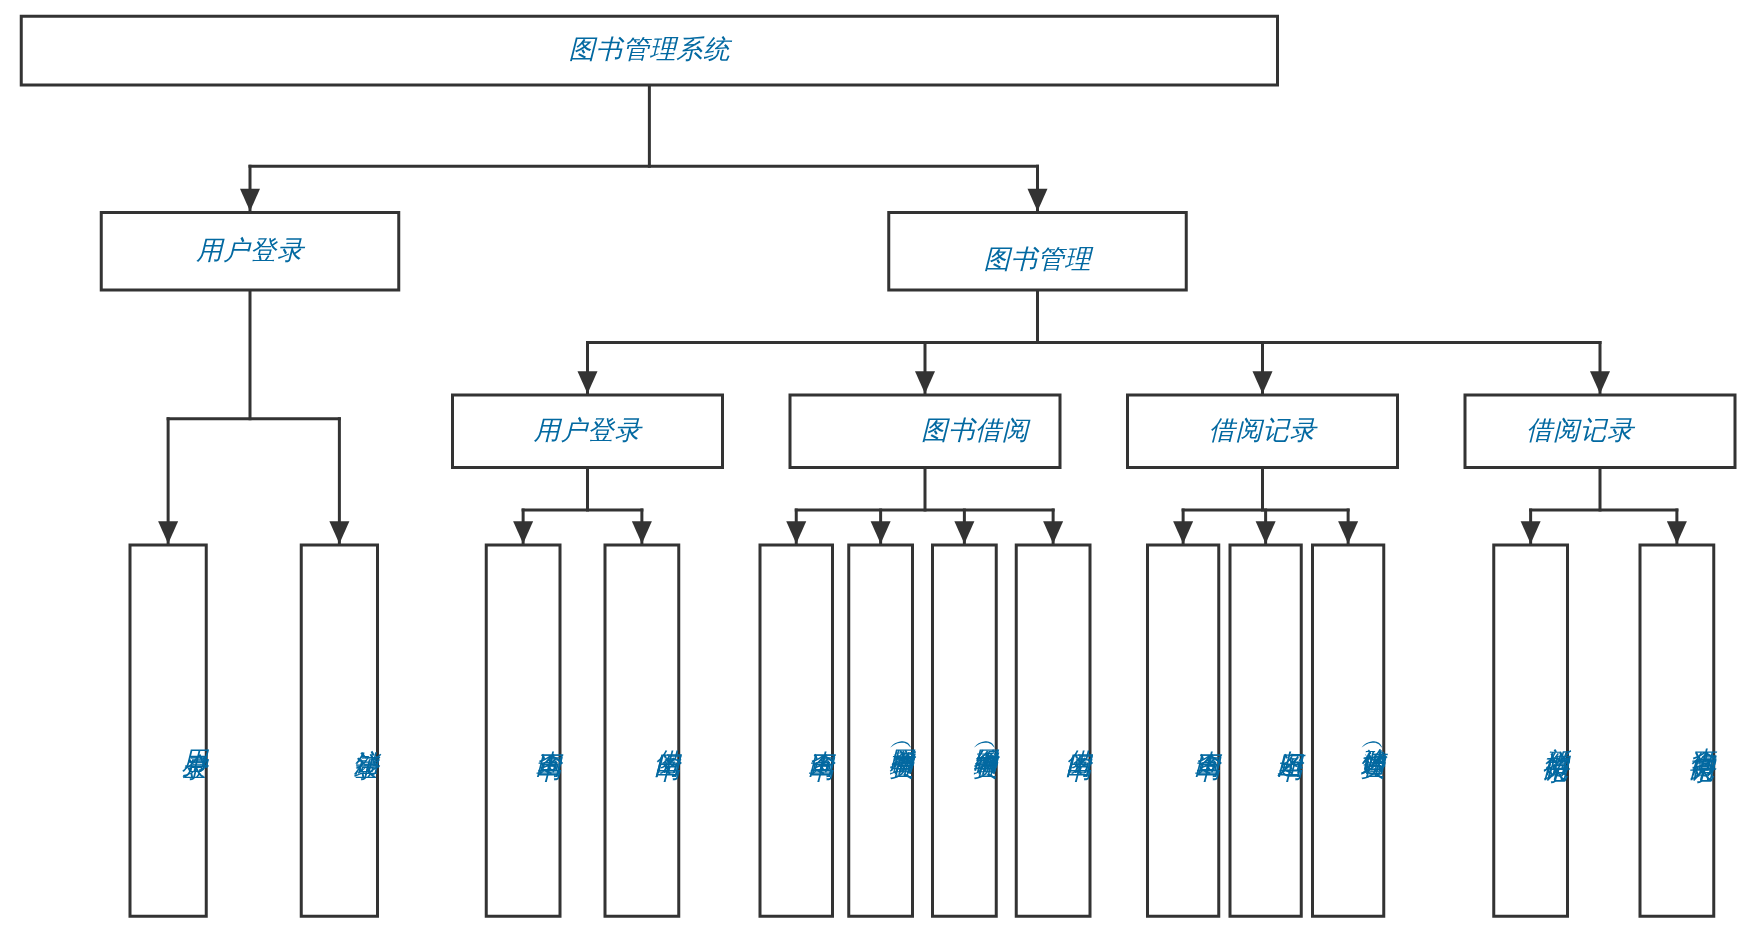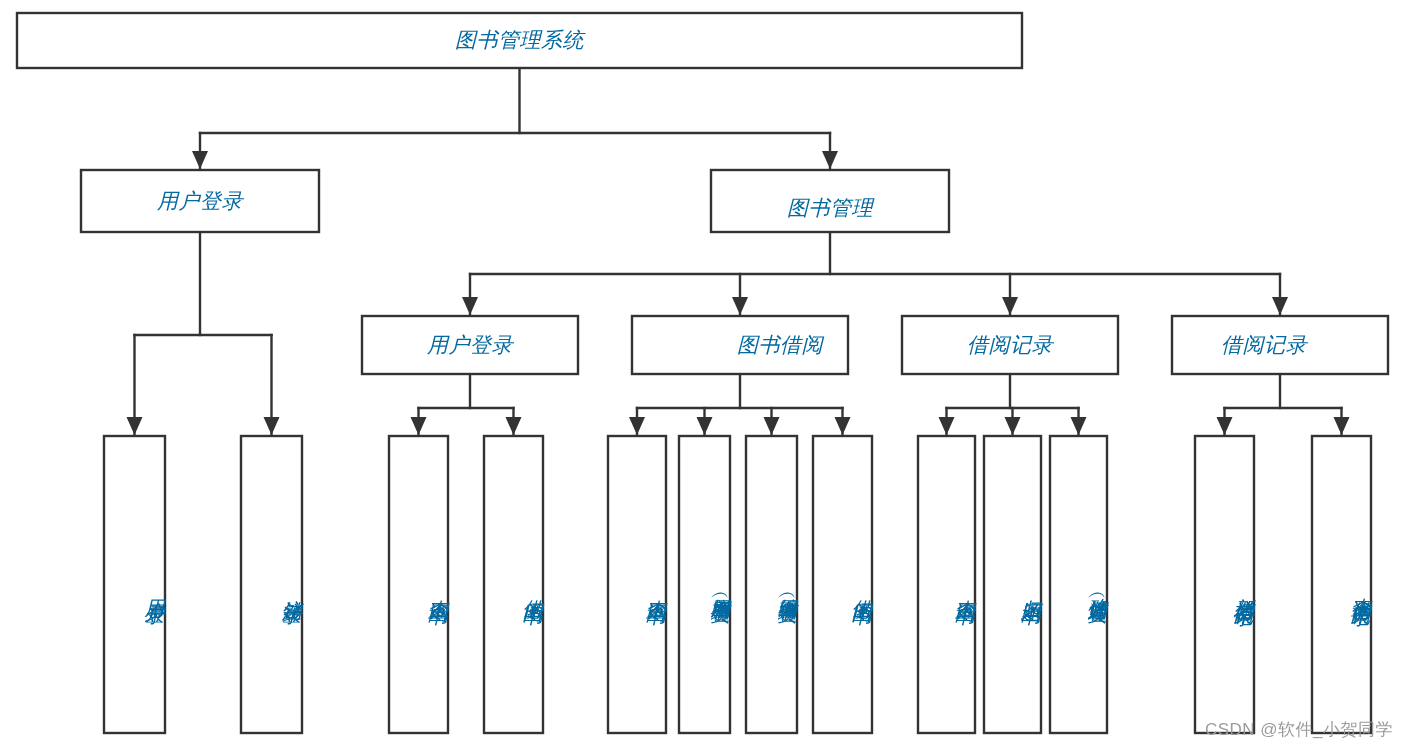--- a/index.html
+++ b/index.html
@@ -179,15 +179,14 @@
       <div class="node-label vertical tall-text" style="left: 679px; top: 436px; width: 51px; height: 297px;">新增图书（管理员）</div>
       <div class="node-label vertical tall-text" style="left: 746px; top: 436px; width: 51px; height: 297px;">编辑图书（管理员）</div>
       <div class="node-label vertical" style="left: 813px; top: 436px; width: 59px; height: 297px;">借阅图书</div>
       <div class="node-label vertical" style="left: 918px; top: 436px; width: 57px; height: 297px;">查询图书</div>
       <div class="node-label vertical" style="left: 984px; top: 436px; width: 57px; height: 297px;">归还图书</div>
       <div class="node-label vertical tall-text" style="left: 1050px; top: 436px; width: 57px; height: 297px;">确认归还（管理员）</div>
       <div class="node-label vertical" style="left: 1195px; top: 436px; width: 59px; height: 297px;">新增借阅记录</div>
       <div class="node-label vertical" style="left: 1312px; top: 436px; width: 59px; height: 297px;">查询借阅记录</div>
     </div>
 
-  <div id="watermark">CSDN @软件_小贺同学</div>
 
 </div>
 
 </body></html>

